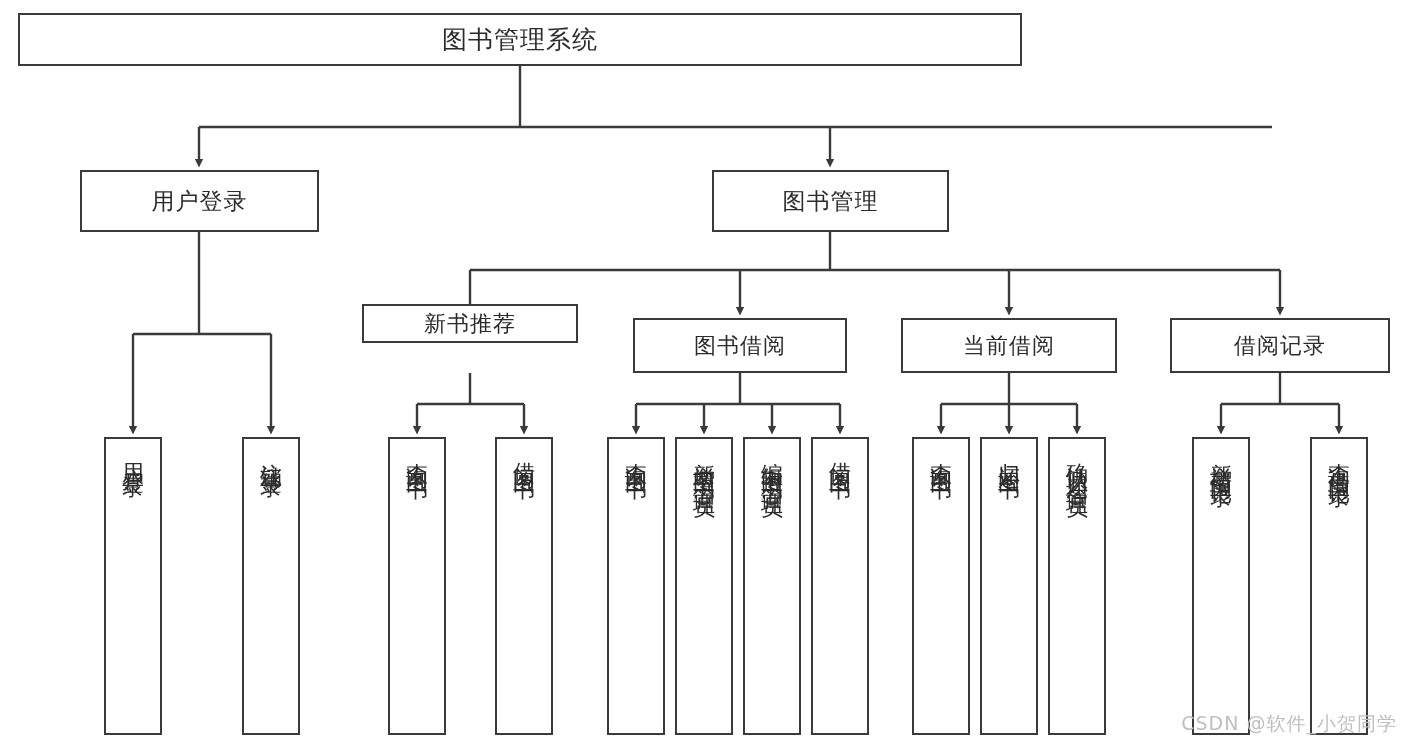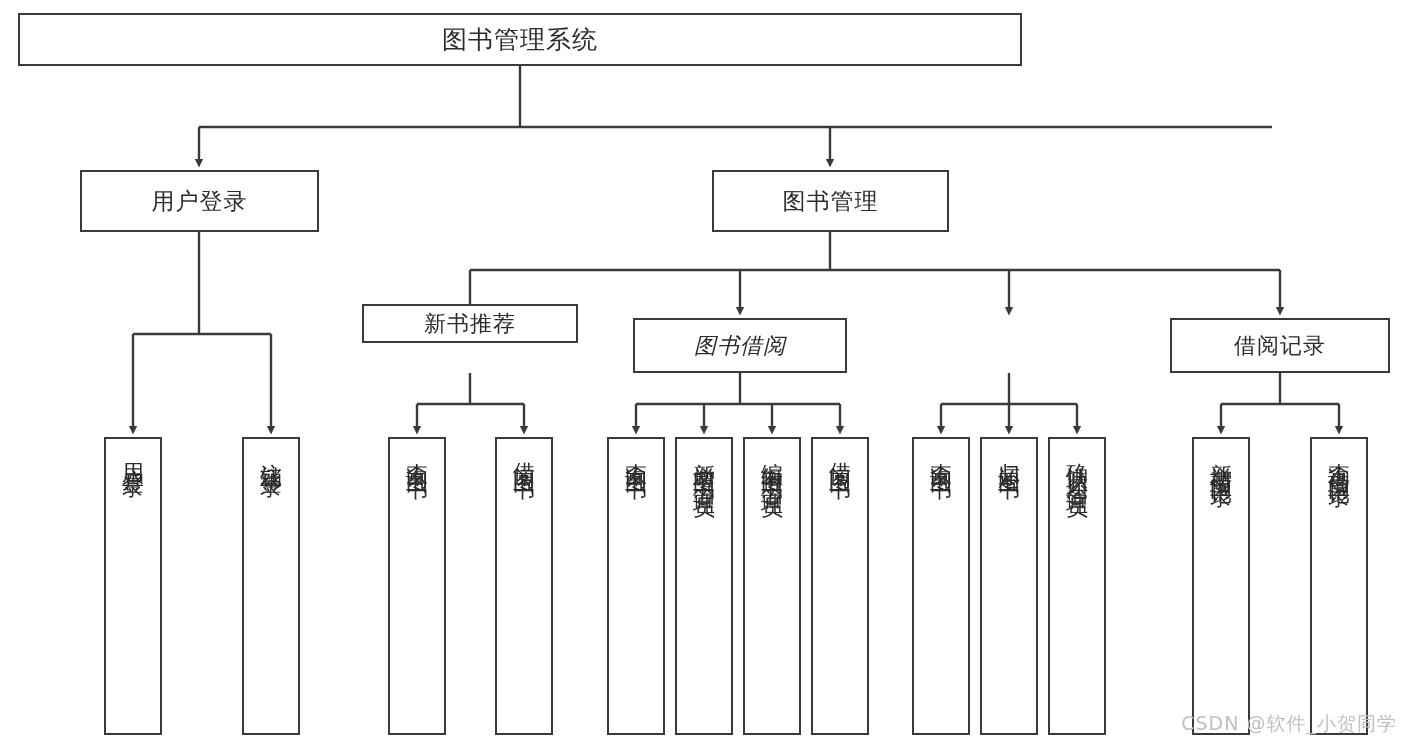--- a/index.html
+++ b/index.html
@@ -140,22 +140,25 @@
   <div class="node lvl2" style="left:80px; top:170px; width:239px; height:62px;">
     <span class="htext">用户登录</span>
   </div>
   <div class="node lvl2" style="left:712px; top:170px; width:237px; height:62px;">
     <span class="htext">图书管理</span>
   </div>
 
   <div class="node lvl3" style="left:362px; top:304px; width:216px; height:39px;">
     <span class="htext">新书推荐</span>
   </div>
-  <div class="node lvl3" style="left:633px; top:318px; width:214px; height:55px;font-style:italic;">
+  <div class="node lvl3" style="left:633px; top:318px; width:214px; height:55px;">
     <span class="htext">图书借阅</span>
+  </div>
+  <div class="node lvl3" style="left:901px; top:318px; width:216px; height:55px;">
+    <span class="htext">当前借阅</span>
   </div>
   <div class="node lvl3" style="left:1170px; top:318px; width:220px; height:55px;justify-content:center;">
     <span class="htext">借阅记录</span>
   </div>
 
   <div class="node leaf" style="left:104px; top:437px; width:58px; height:298px;">
     <span class="vtext">用户登录</span>
   </div>
   <div class="node leaf" style="left:242px; top:437px; width:58px; height:298px;">
     <span class="vtext">注销登录</span>

